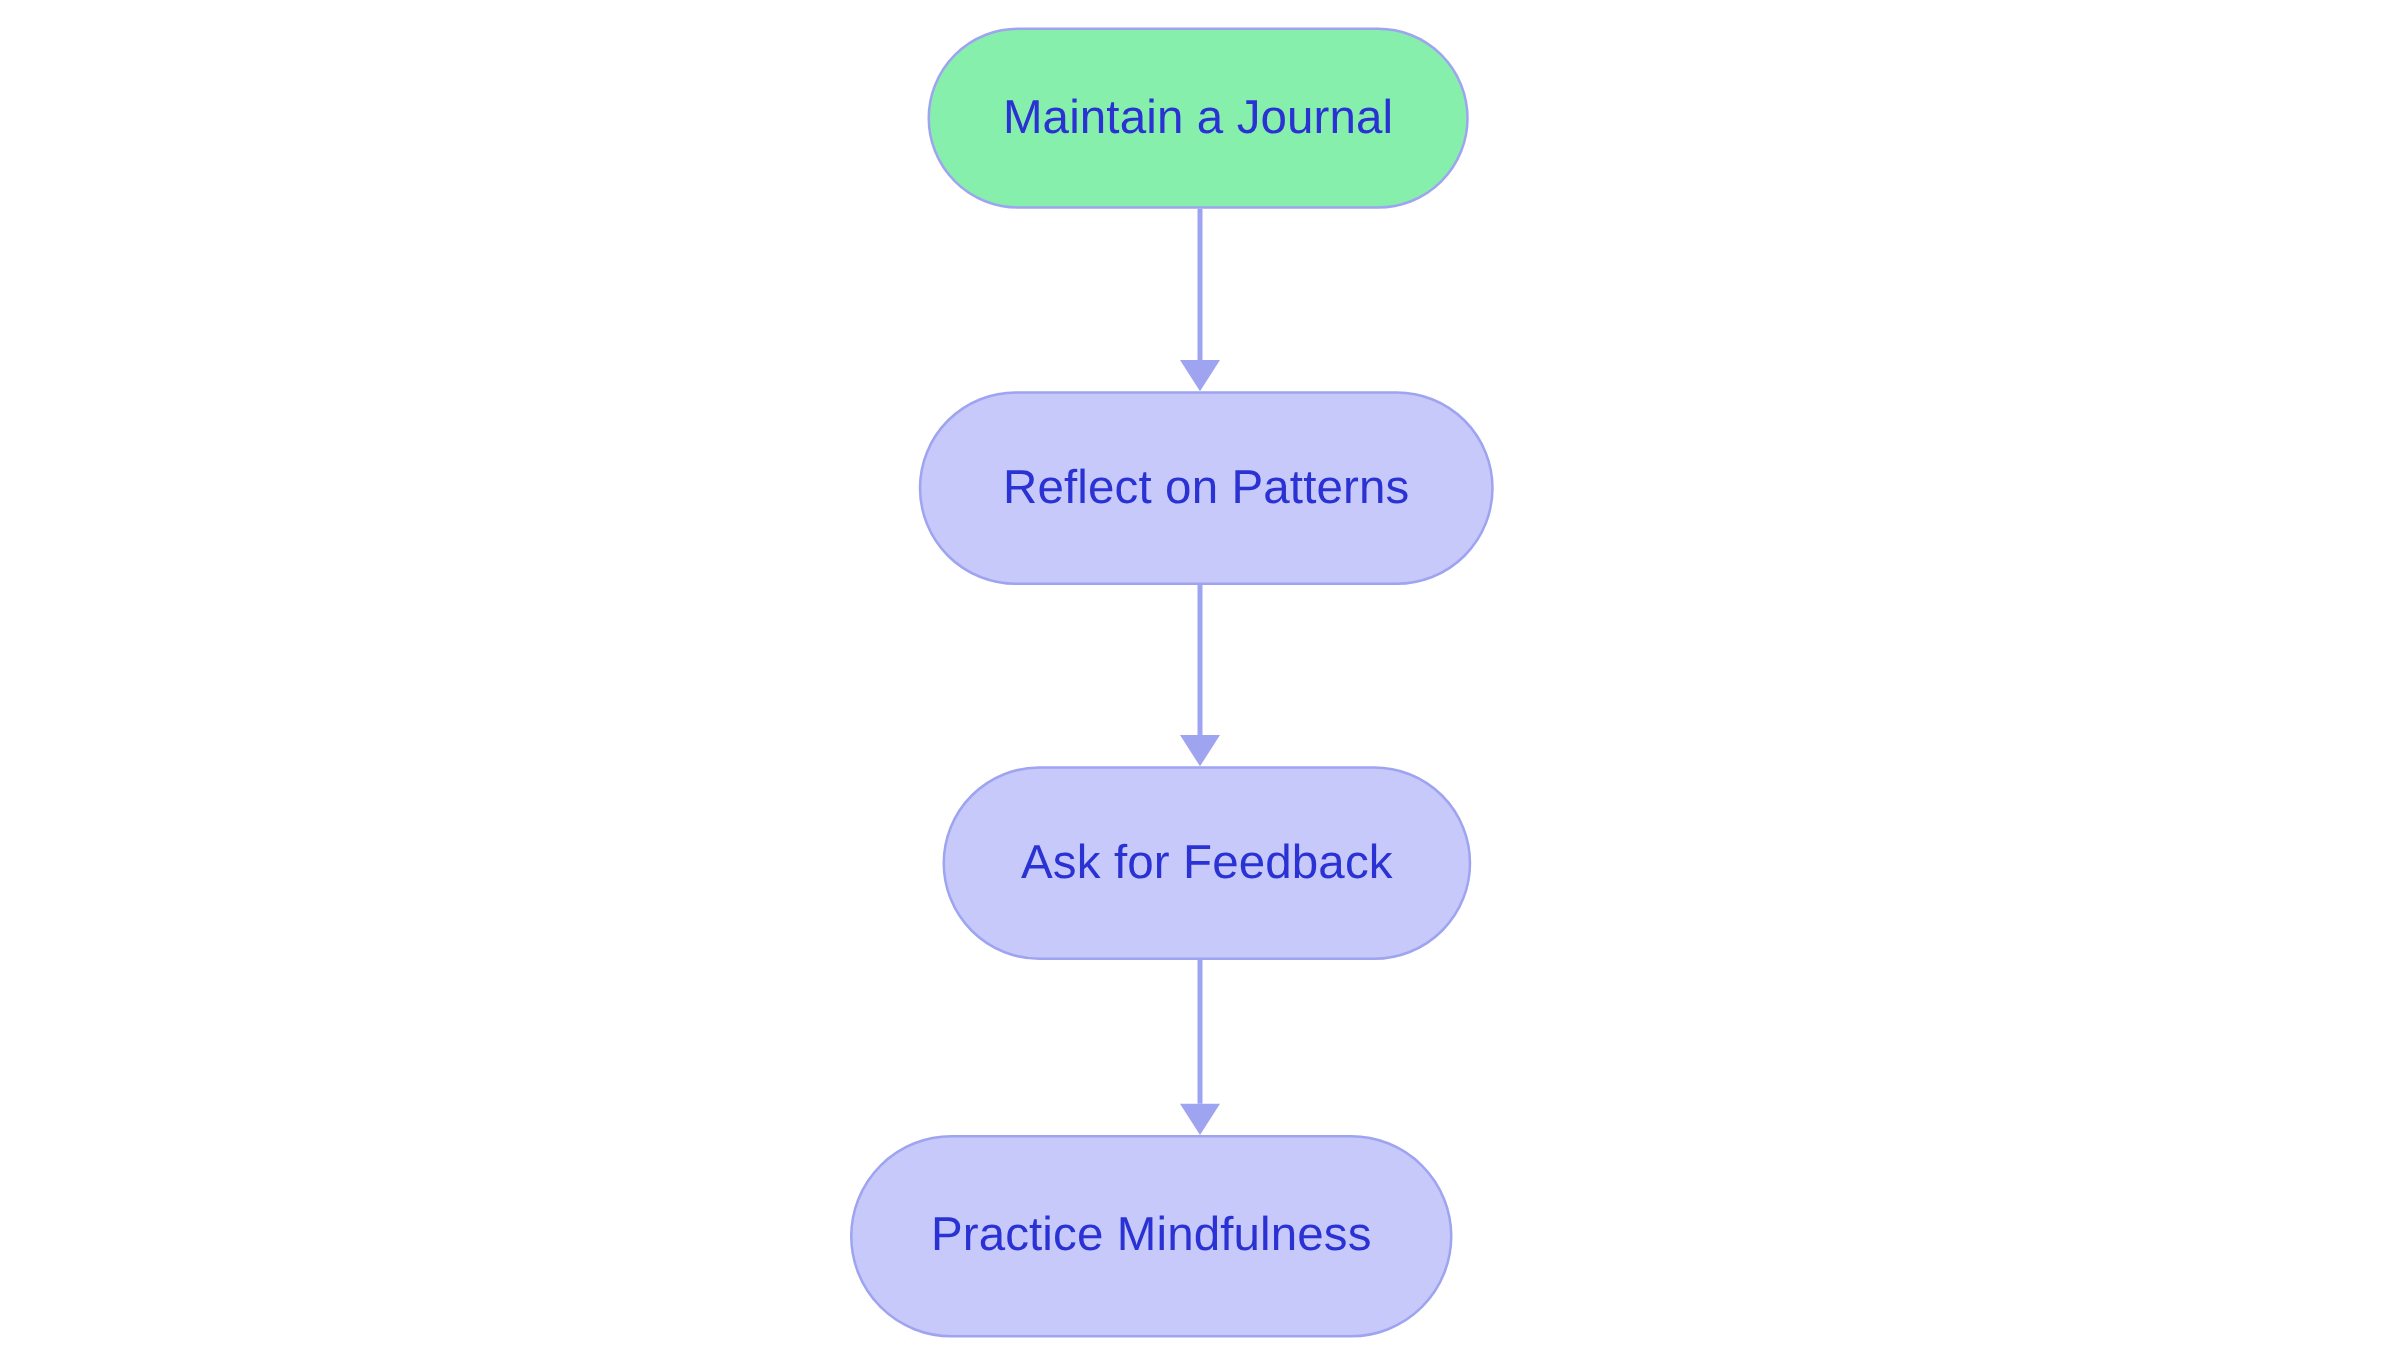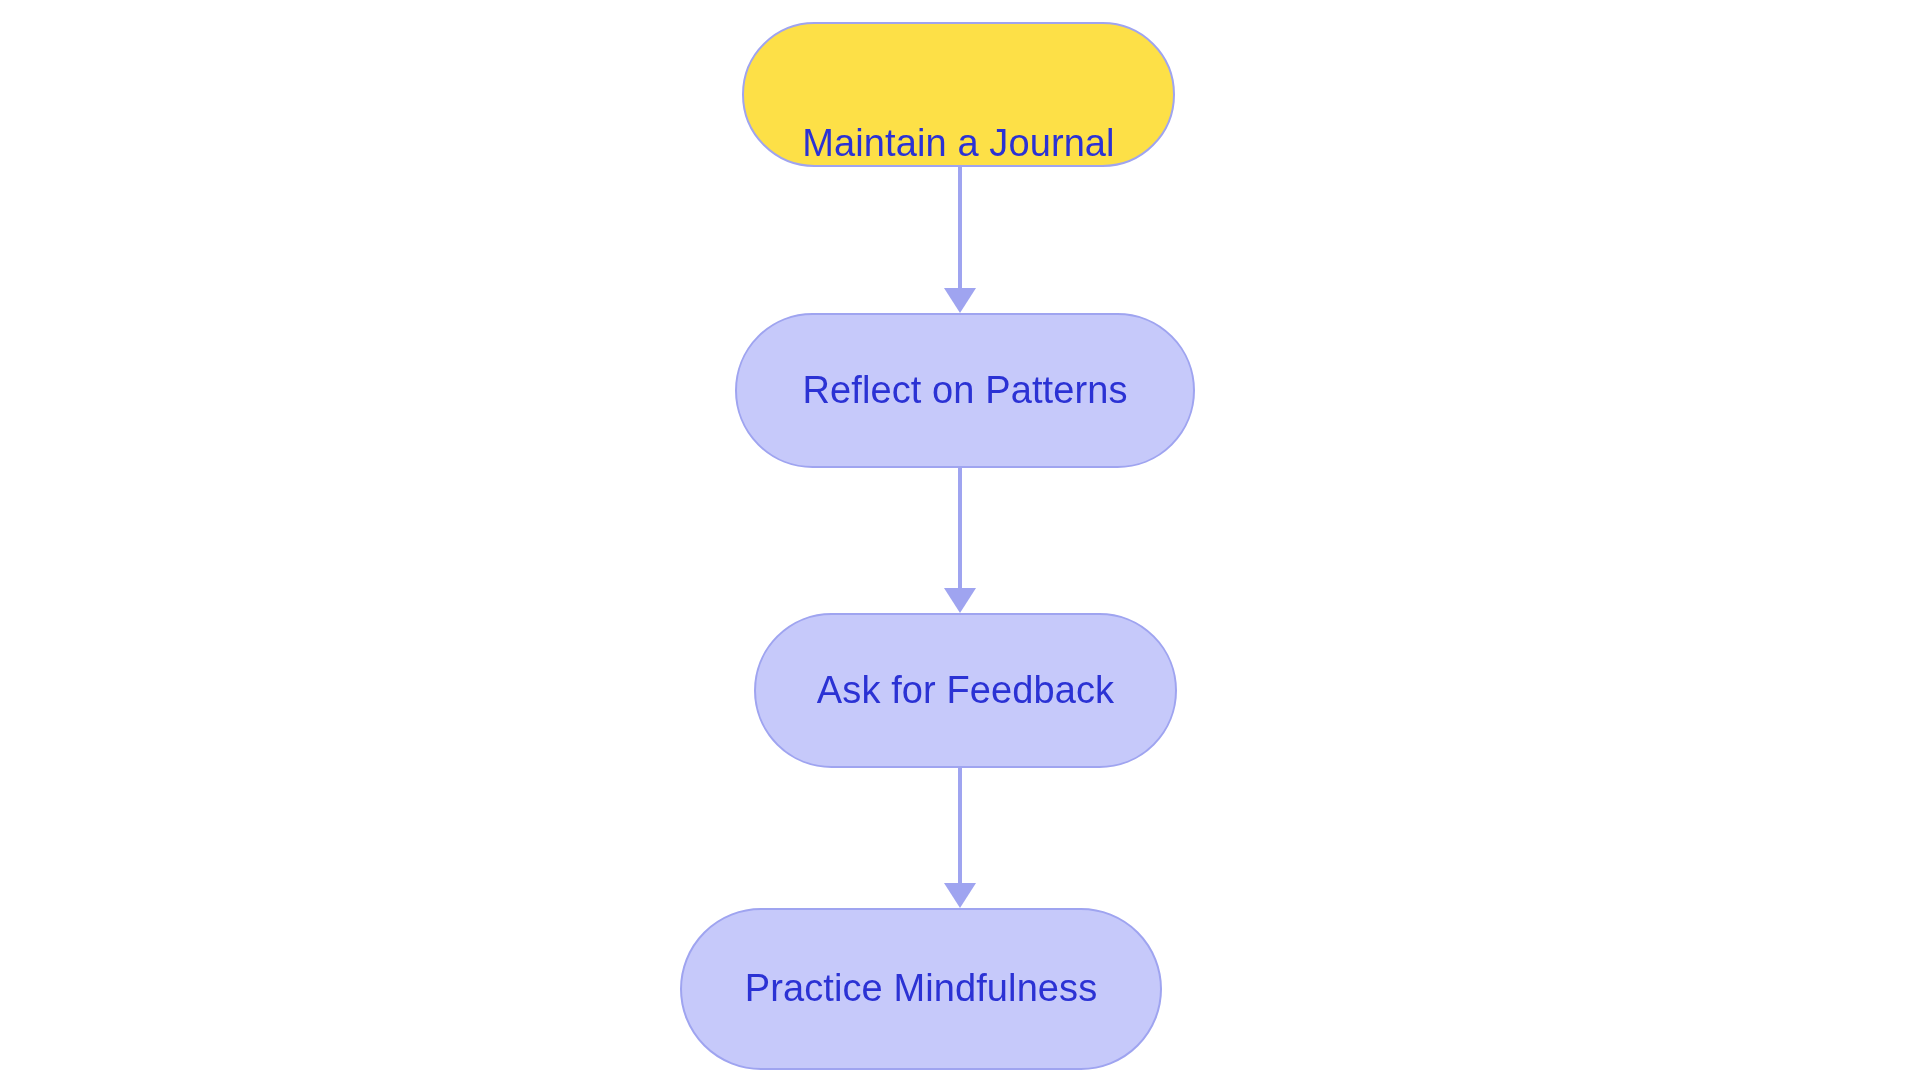--- a/index.html
+++ b/index.html
@@ -86,21 +86,21 @@
       <line class="edge-line" x1="960" y1="468" x2="960" y2="588" stroke="#9fa4f0"></line>
       <polygon class="edge-head" points="944,588 976,588 960,613" fill="#9fa4f0"></polygon>
     </g>
 
     <g>
       <line class="edge-line" x1="960" y1="768" x2="960" y2="883" stroke="#9fa4f0"></line>
       <polygon class="edge-head" points="944,883 976,883 960,908" fill="#9fa4f0"></polygon>
     </g>
   </svg>
 
-  <div class="flow-node" id="node-0" style="background: #fde047; border-color: rgb(159, 164, 240); align-items: flex-end;">
+  <div class="flow-node" id="node-0" style="background: #86efac; border-color: rgb(159, 164, 240);">
     <span class="flow-node-label" style="color: rgb(43, 50, 212);">Maintain a Journal</span>
   </div>
 
   <div class="flow-node" id="node-1" style="background: rgb(198, 201, 250); border-color: rgb(159, 164, 240);">
     <span class="flow-node-label" style="color: rgb(43, 50, 212);">Reflect on Patterns</span>
   </div>
 
   <div class="flow-node" id="node-2" style="background: rgb(198, 201, 250); border-color: rgb(159, 164, 240);">
     <span class="flow-node-label" style="color: rgb(43, 50, 212);">Ask for Feedback</span>
   </div>

